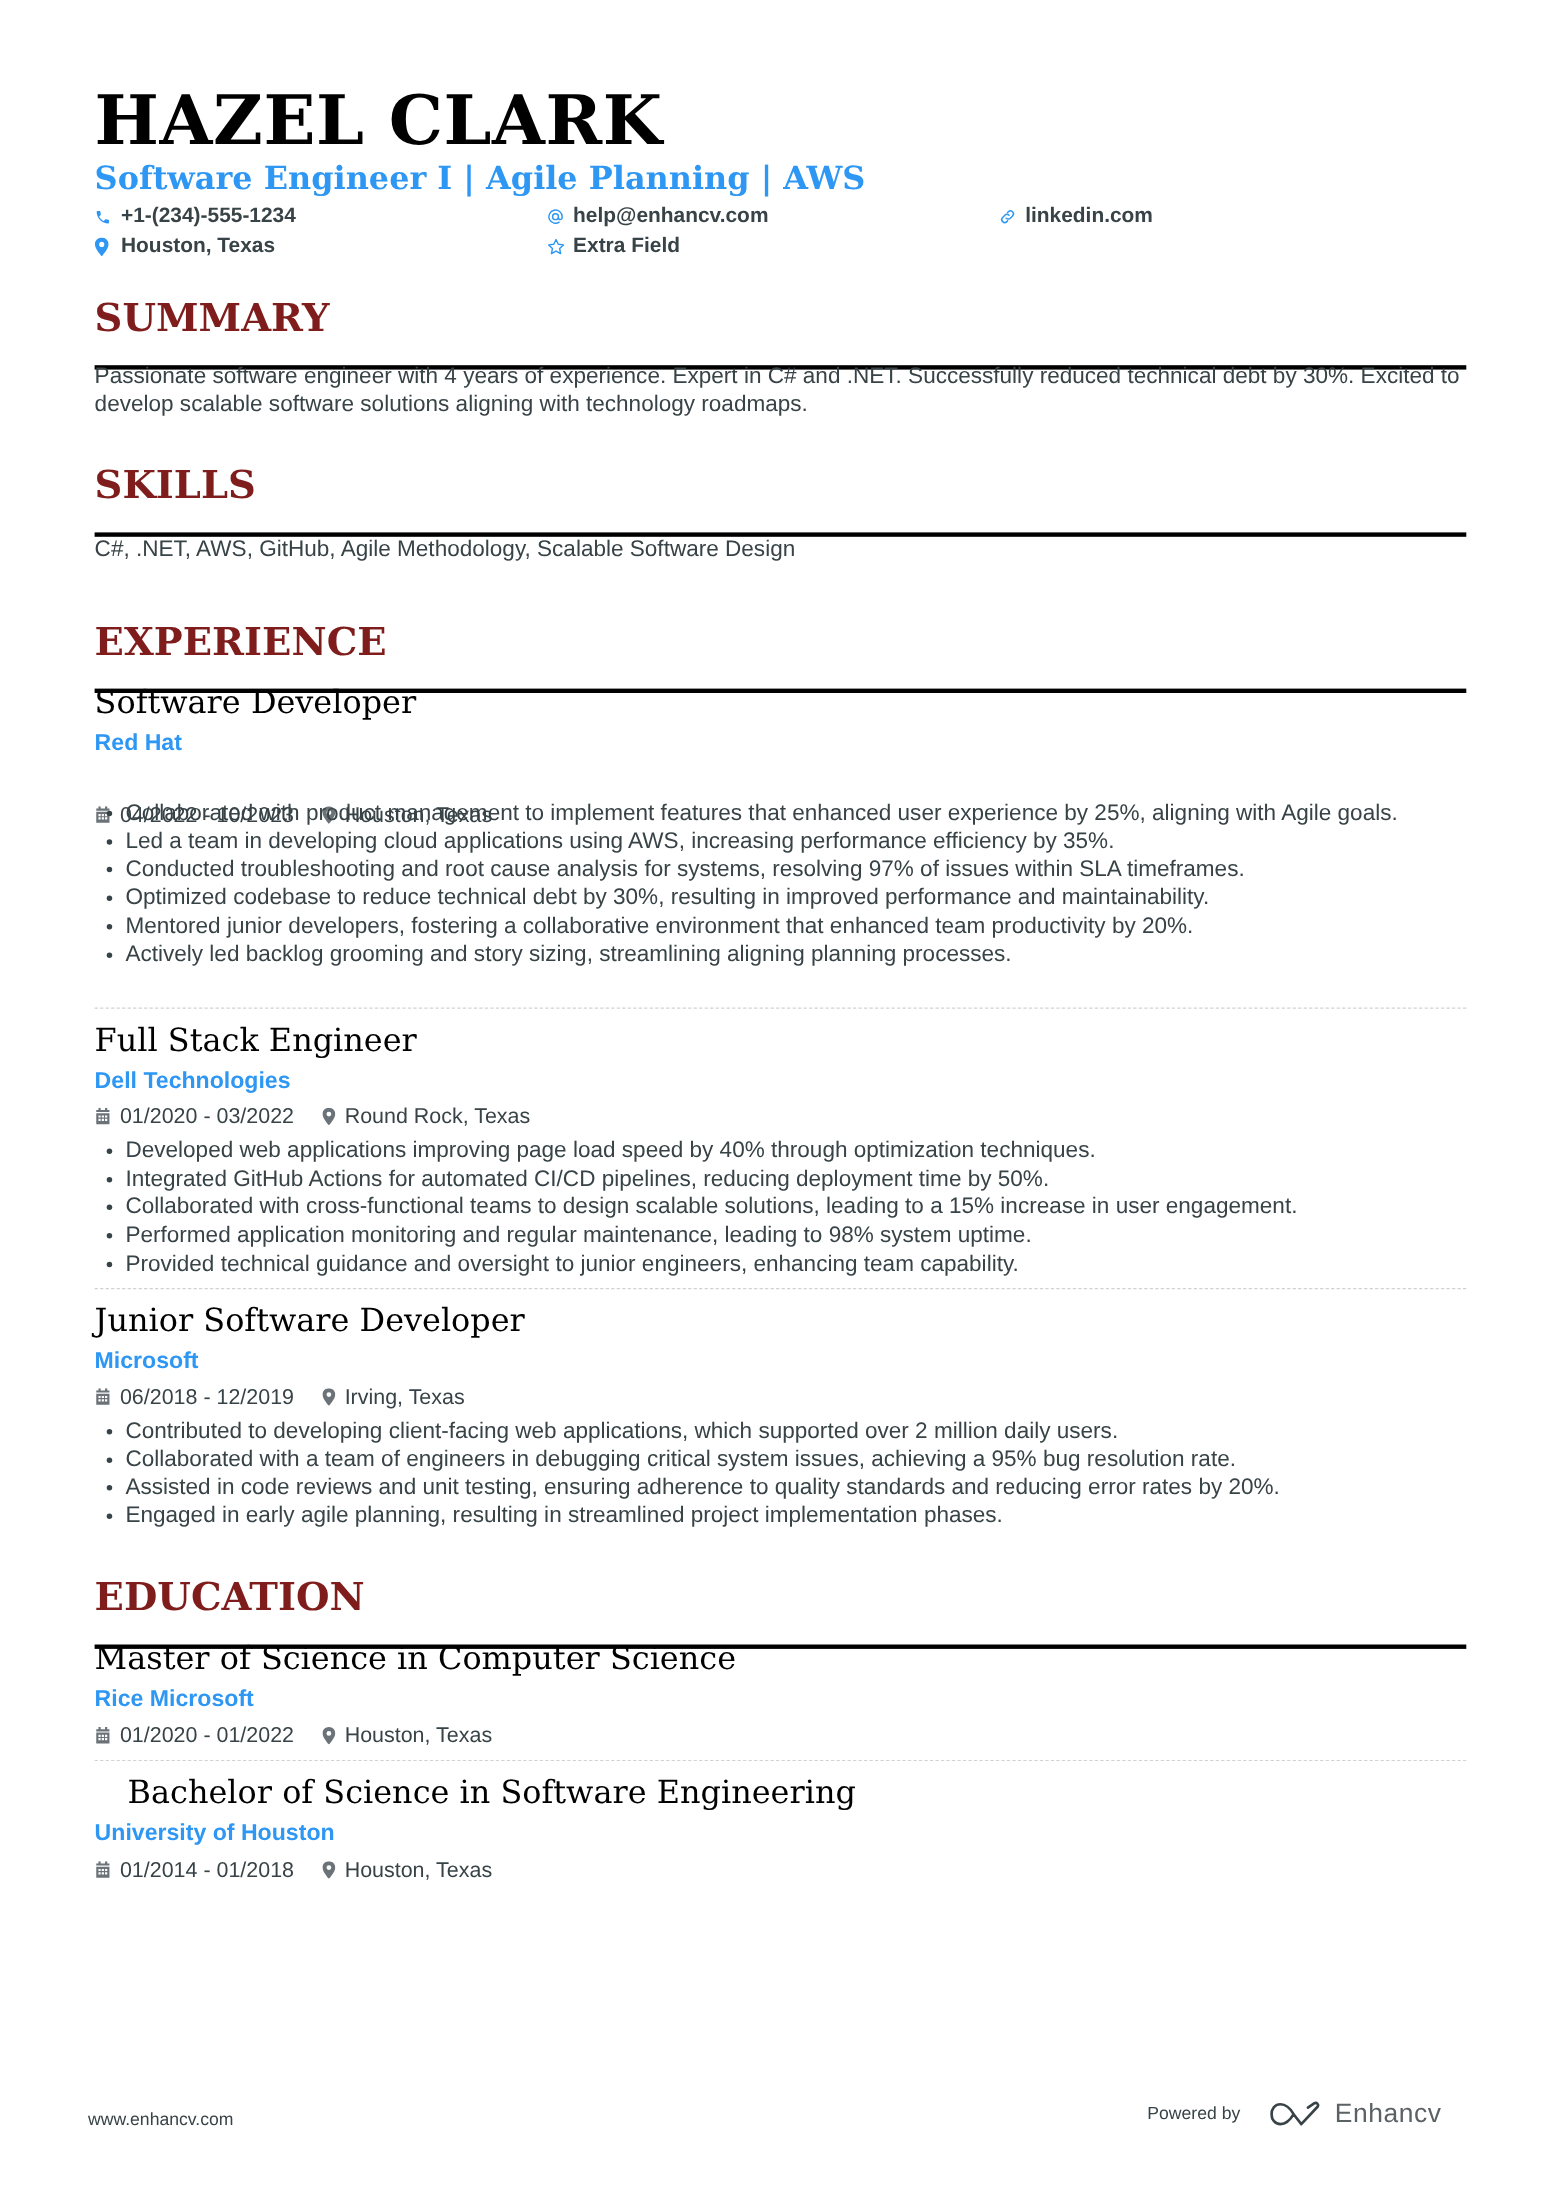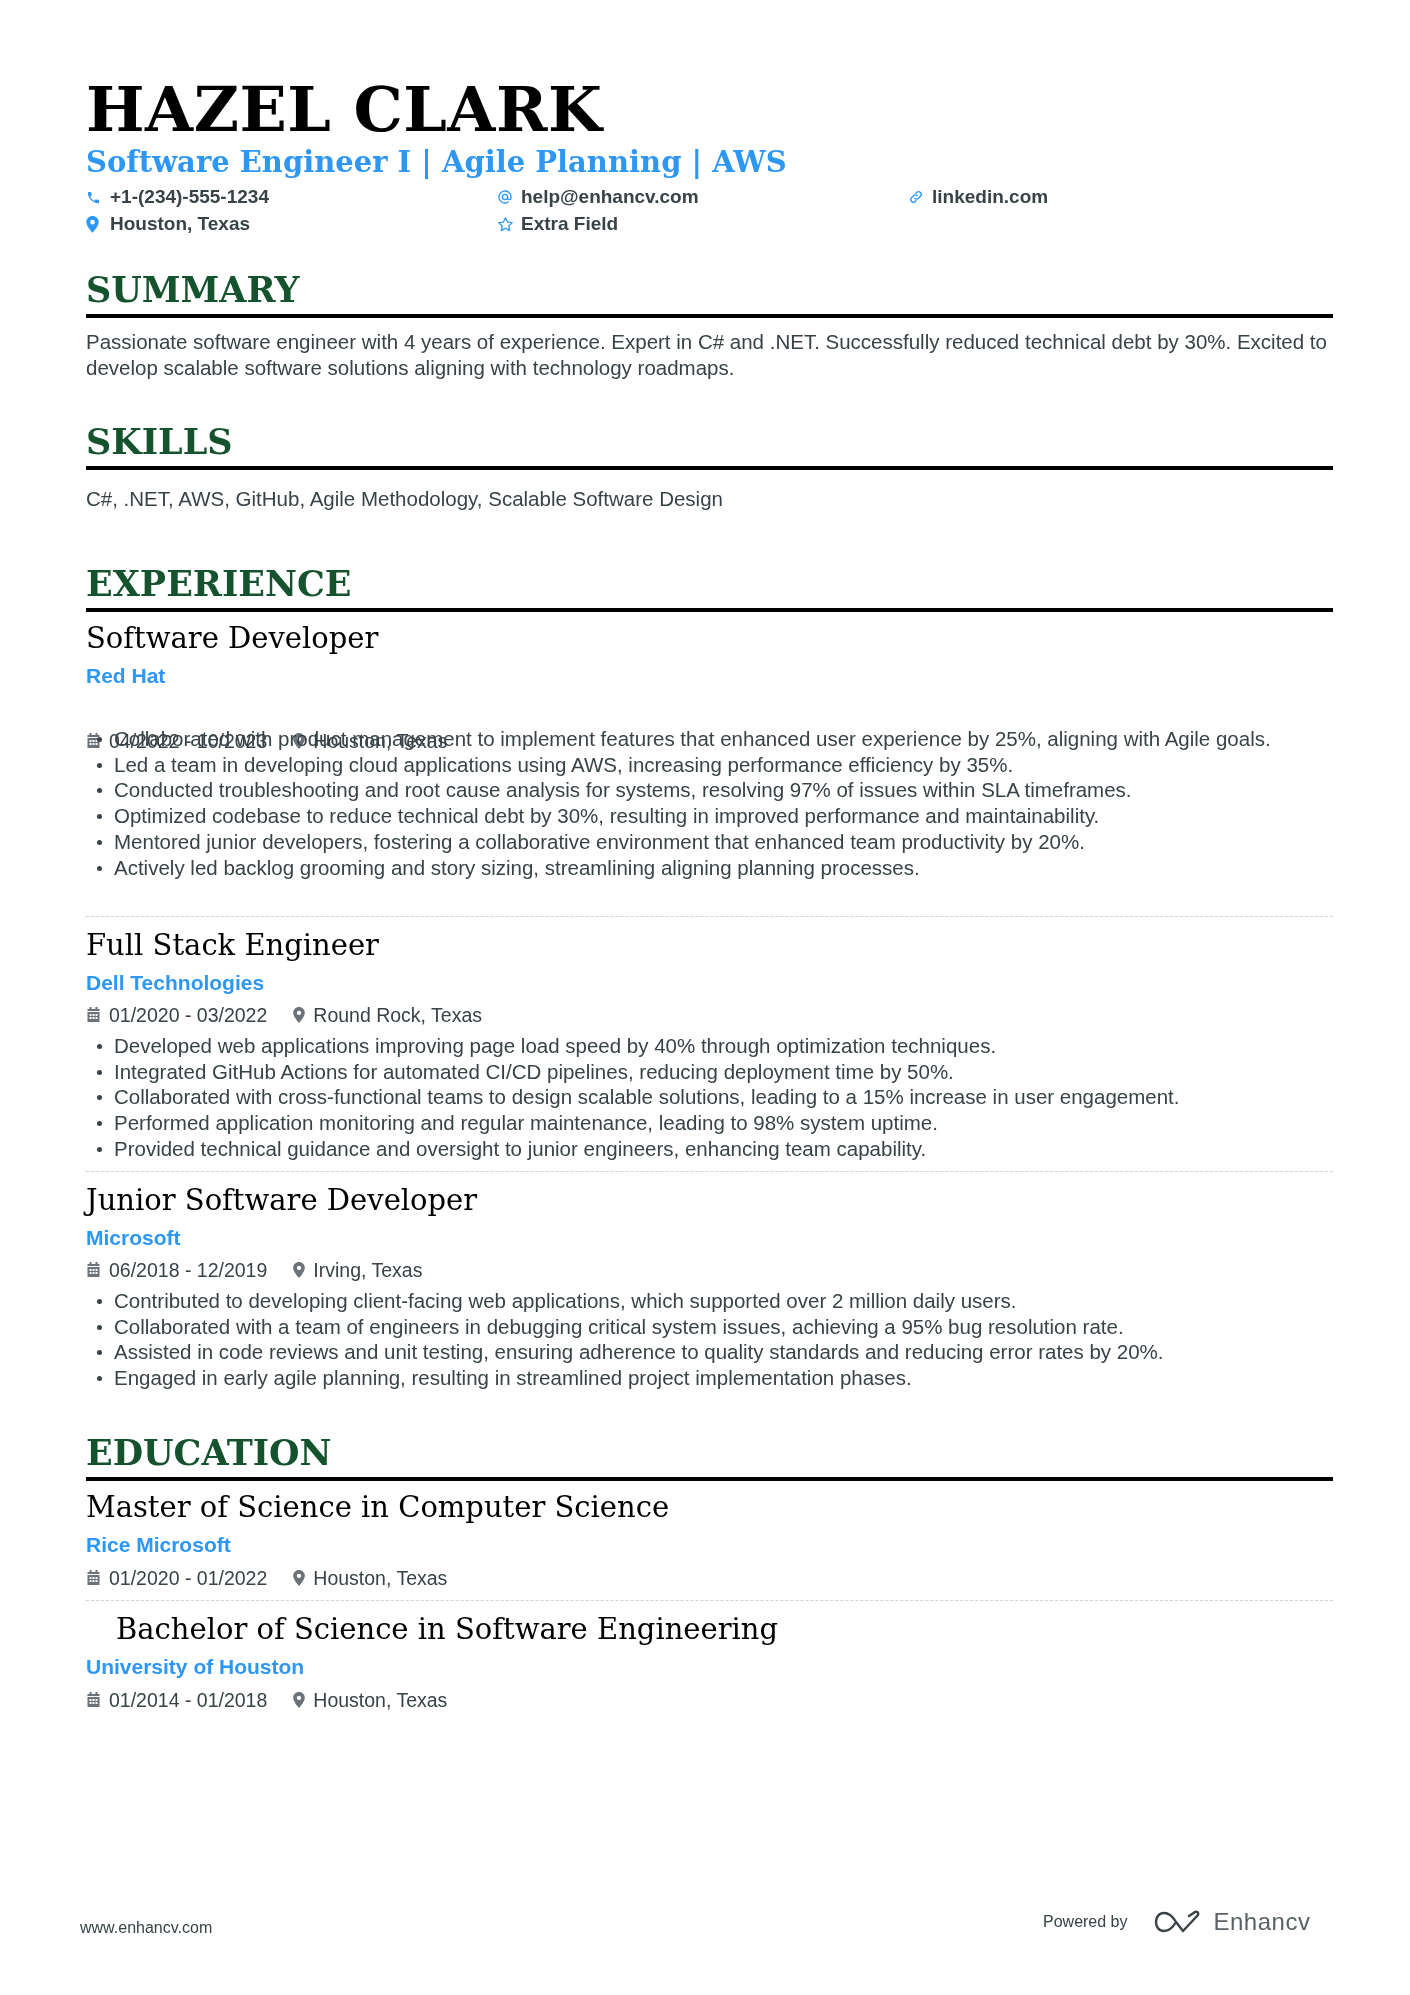--- a/index.html
+++ b/index.html
@@ -7,21 +7,21 @@
   body { position: relative; font-family: "Liberation Sans", "DejaVu Sans", sans-serif; color: #384347; overflow: hidden; }
   .page { position: absolute; left: 86px; top: 0; width: 1247px; }
 
   .name { position: absolute; top: 74px; left: 0; font-family: "DejaVu Serif", "Liberation Serif", serif; font-weight: bold; font-size: 62px; line-height: 72px; color: #000; letter-spacing: 0.5px; }
   .title { position: absolute; top: 142px; left: 0; font-family: "DejaVu Serif", "Liberation Serif", serif; font-weight: bold; font-size: 29px; line-height: 40px; color: #2d97f3; }
   .contacts { position: absolute; top: 184px; left: 0; width: 1247px; }
   .contact { position: absolute; display: flex; align-items: center; font-weight: bold; font-size: 19px; line-height: 26px; color: #384347; }
   .contact .ic { width: 20px; display: inline-flex; justify-content: flex-start; margin-right: 4px; color: #2d97f3; }
   .contact svg { display: block; }
 
-  .section-title { position: absolute; left: 0; width: 1247px; font-family: "DejaVu Serif", "Liberation Serif", serif; font-weight: bold; font-size: 35px; line-height: 44px; color: #14532d; border-bottom: 4px solid #000; padding-bottom: 2px; }
+  .section-title { position: absolute; left: 0; width: 1247px; font-family: "DejaVu Serif", "Liberation Serif", serif; font-weight: bold; font-size: 35px; line-height: 44px; color: #7f1d1d; border-bottom: 4px solid #000; padding-bottom: 20px; }
   .para { position: absolute; left: 0; width: 1247px; font-size: 20.5px; line-height: 25.5px; color: #384347; }
 
   .entry-title { position: absolute; left: 0; font-family: "DejaVu Serif", "Liberation Serif", serif; font-size: 29px; line-height: 36px; color: #000; }
   .entry-org { position: absolute; left: 0; font-weight: bold; font-size: 21px; line-height: 28px; color: #2d97f3; }
   .entry-meta { position: absolute; left: 0; display: flex; align-items: center; font-size: 19.5px; line-height: 26px; color: #384347; }
   .entry-meta .mi { display: inline-flex; align-items: center; margin-right: 8px; color: #6b7378; }
   .entry-meta .gap { width: 26px; }
   .bullets { position: absolute; left: 0; width: 1247px; list-style: none; }
   .bullets li { position: relative; padding-left: 28px; font-size: 20.5px; line-height: 25.7px; color: #384347; }
   .bullets li::before { content: ""; position: absolute; left: 11px; top: 11px; width: 5px; height: 5px; border-radius: 50%; background: #384347; }

